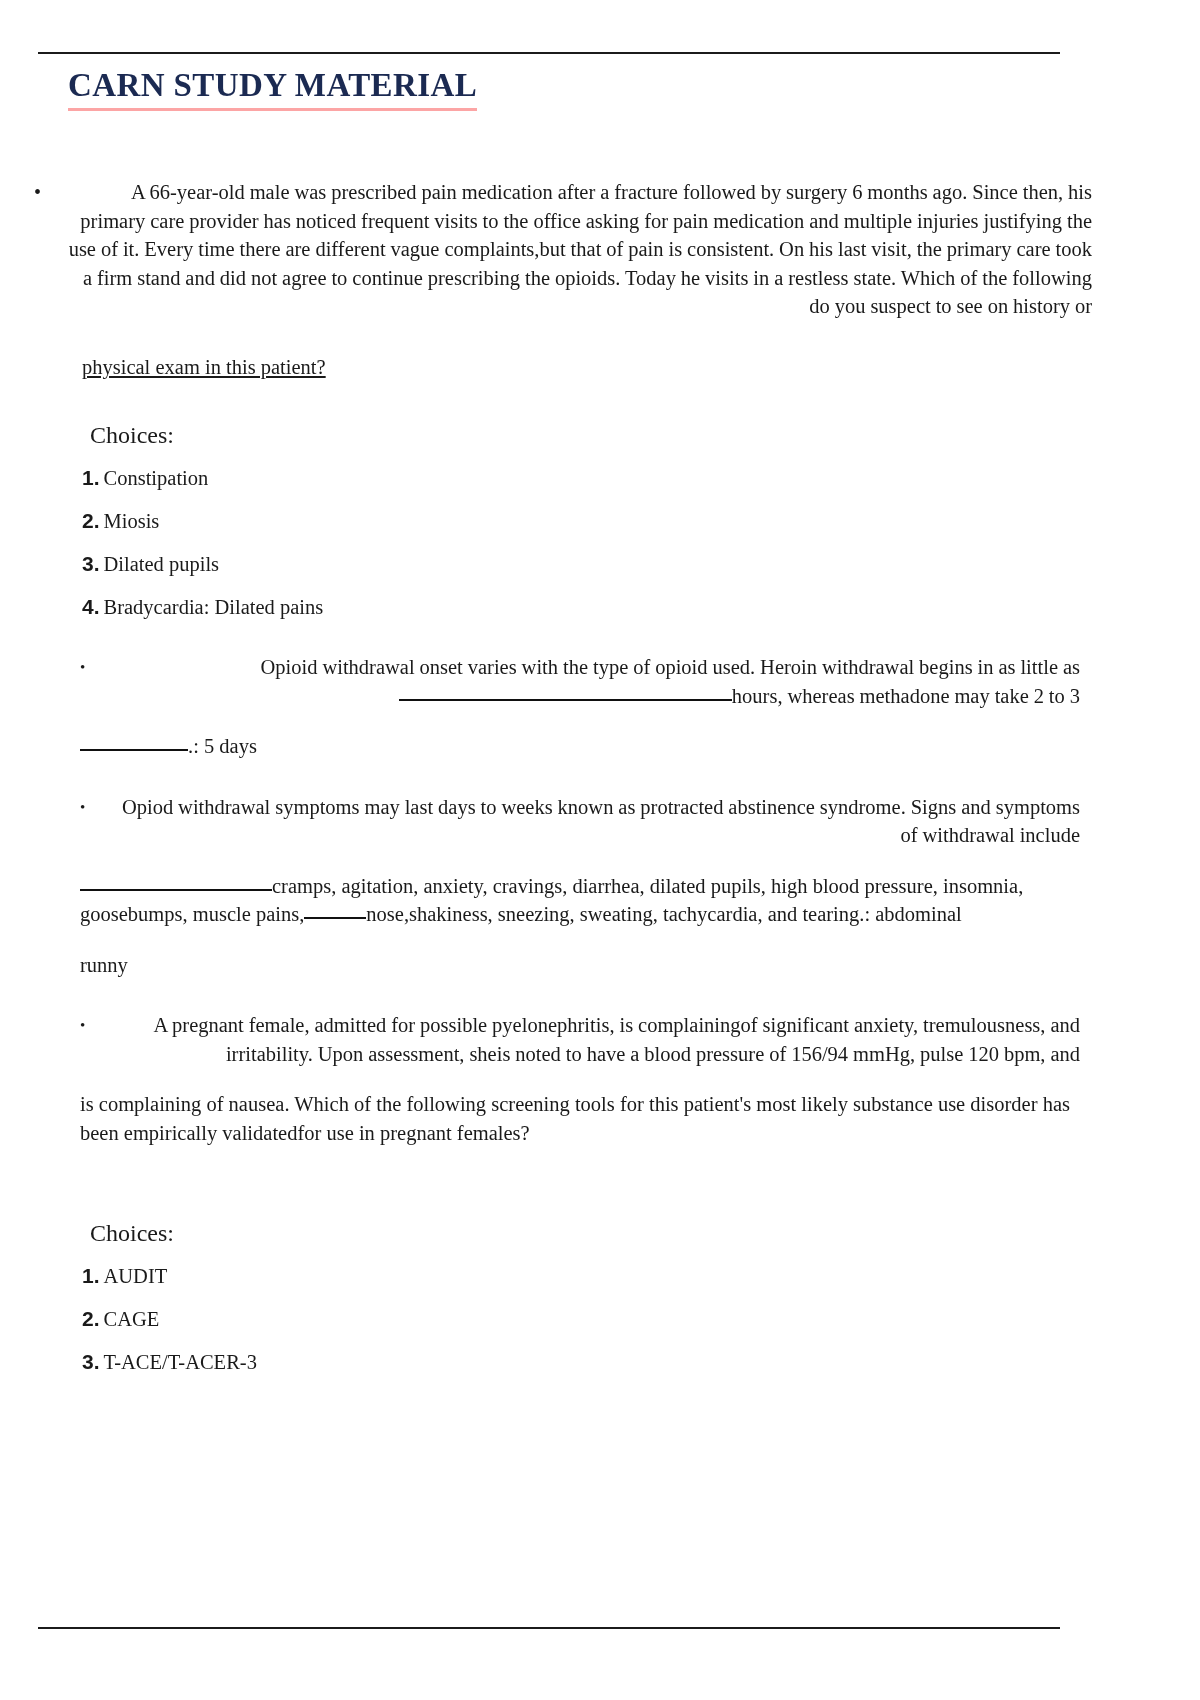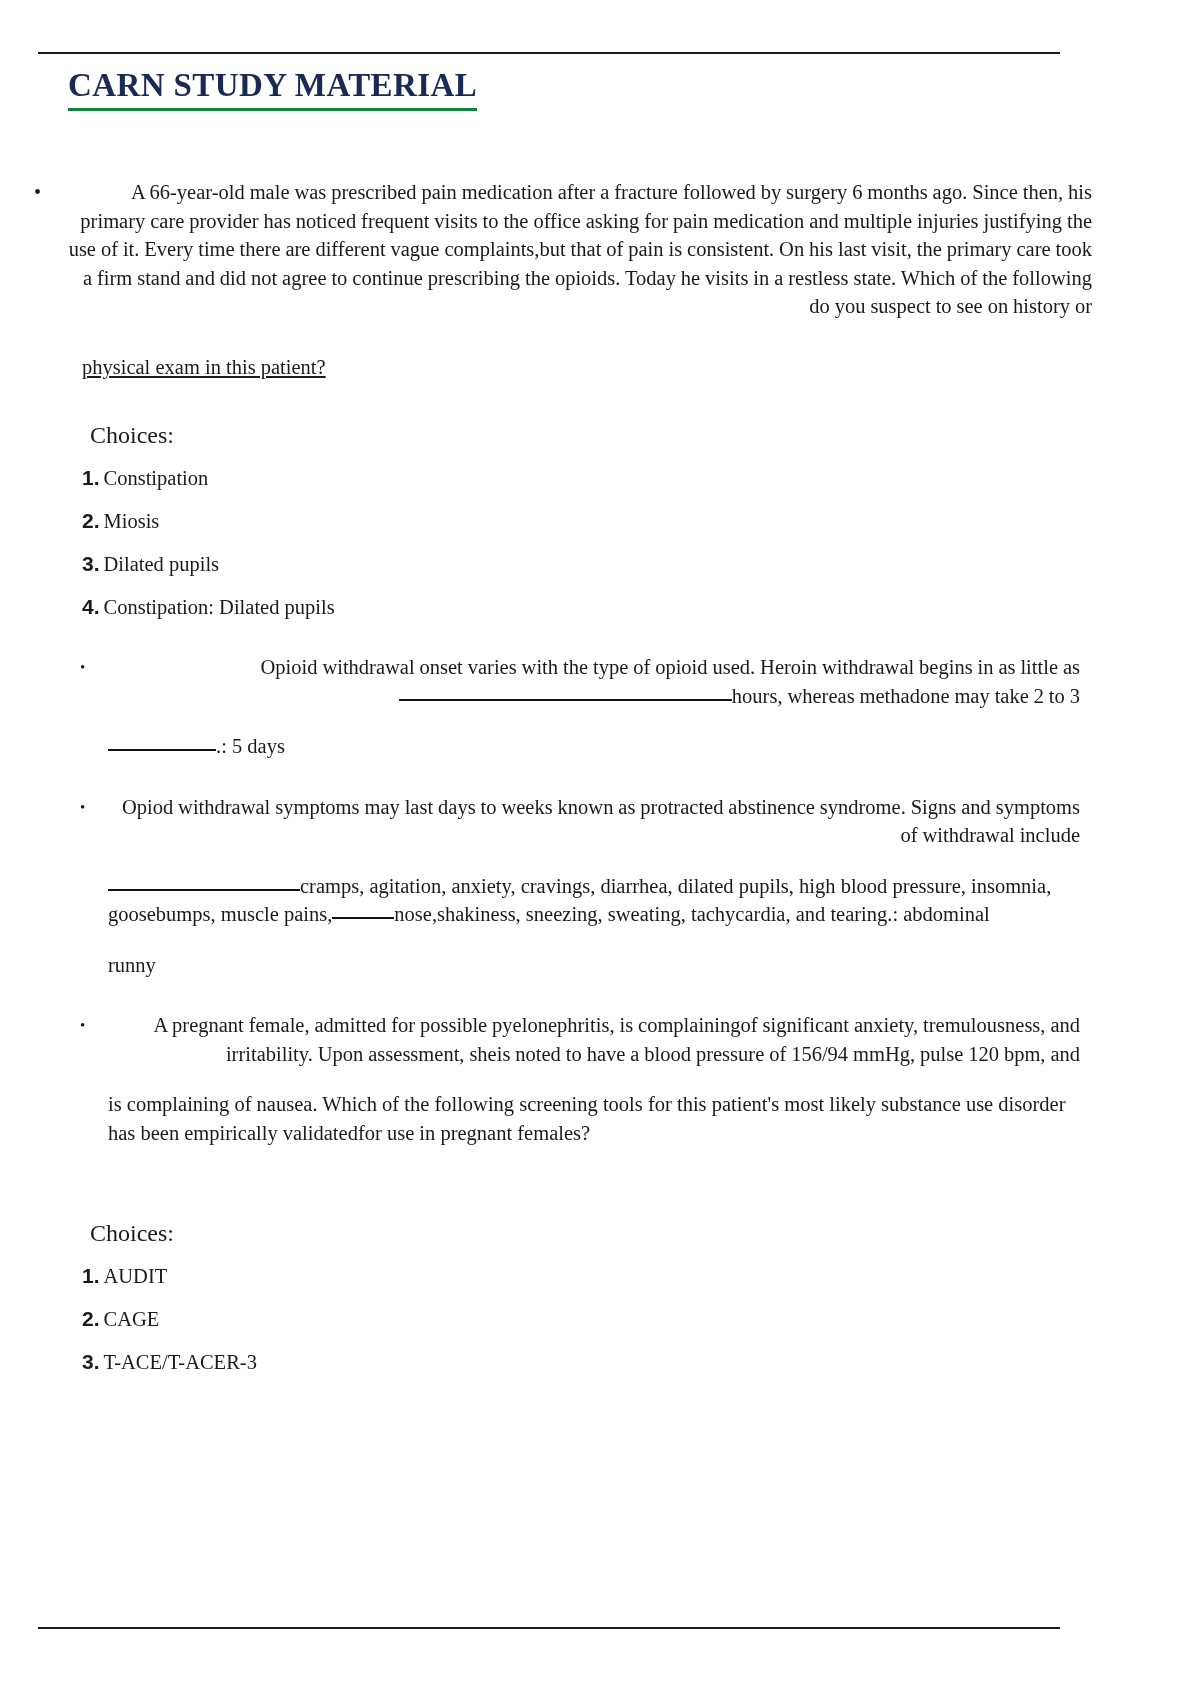--- a/index.html
+++ b/index.html
@@ -44,21 +44,21 @@
   }
   .doc-title {
     font-family: "Liberation Serif", "DejaVu Serif", serif;
     font-weight: bold;
     font-size: 33px;
     letter-spacing: 0.4px;
     color: #1b2a52;
     line-height: 1.18;
     display: inline-block;
     padding-bottom: 3px;
-    border-bottom: 3px solid #15803d;
+    border-bottom: 3px solid #fca5a5;
     white-space: nowrap;
   }
 
   
   .content {
     position: absolute;
     left: 0;
     top: 178px;
     width: 1200px;
   }
@@ -101,21 +101,21 @@
     text-indent: 38px;
   }
   .bullet-block2 .para {
     padding-left: 0;
   }
 
   .sub-para {
     font-size: 20.5px;
     line-height: 28.5px;
     margin: 0;
-    padding-left: 108px;
+    padding-left: 80px;
     padding-right: 120px;
   }
 
   .spacer-sm { height: 22px; }
   .spacer-md { height: 32px; }
   .spacer-xl { height: 64px; }
 
   
   .stem-cont {
     font-size: 20.5px;
@@ -197,21 +197,21 @@
       <li class="choice-item">
         <span class="choice-num">1.</span><span class="choice-text">Constipation</span>
       </li>
       <li class="choice-item">
         <span class="choice-num">2.</span><span class="choice-text">Miosis</span>
       </li>
       <li class="choice-item">
         <span class="choice-num">3.</span><span class="choice-text">Dilated pupils</span>
       </li>
       <li class="choice-item">
-        <span class="choice-num">4.</span><span class="choice-text">Constipation: Dilated pupils</span>
+        <span class="choice-num">4.</span><span class="choice-text">Bradycardia: Dilated pains</span>
       </li>
     </ul>
 
     <div class="spacer-md"></div>
 
     <div class="bullet-block2">
       <span class="bullet-dot2">•</span>
       <p class="para b2-first"><span>Opioid withdrawal onset varies with the type of opioid used. Heroin withdrawal begins in as little as</span><span class="blank blank-xl"></span><span>hours, whereas methadone may take 2 to 3</span></p>
     </div>
 

